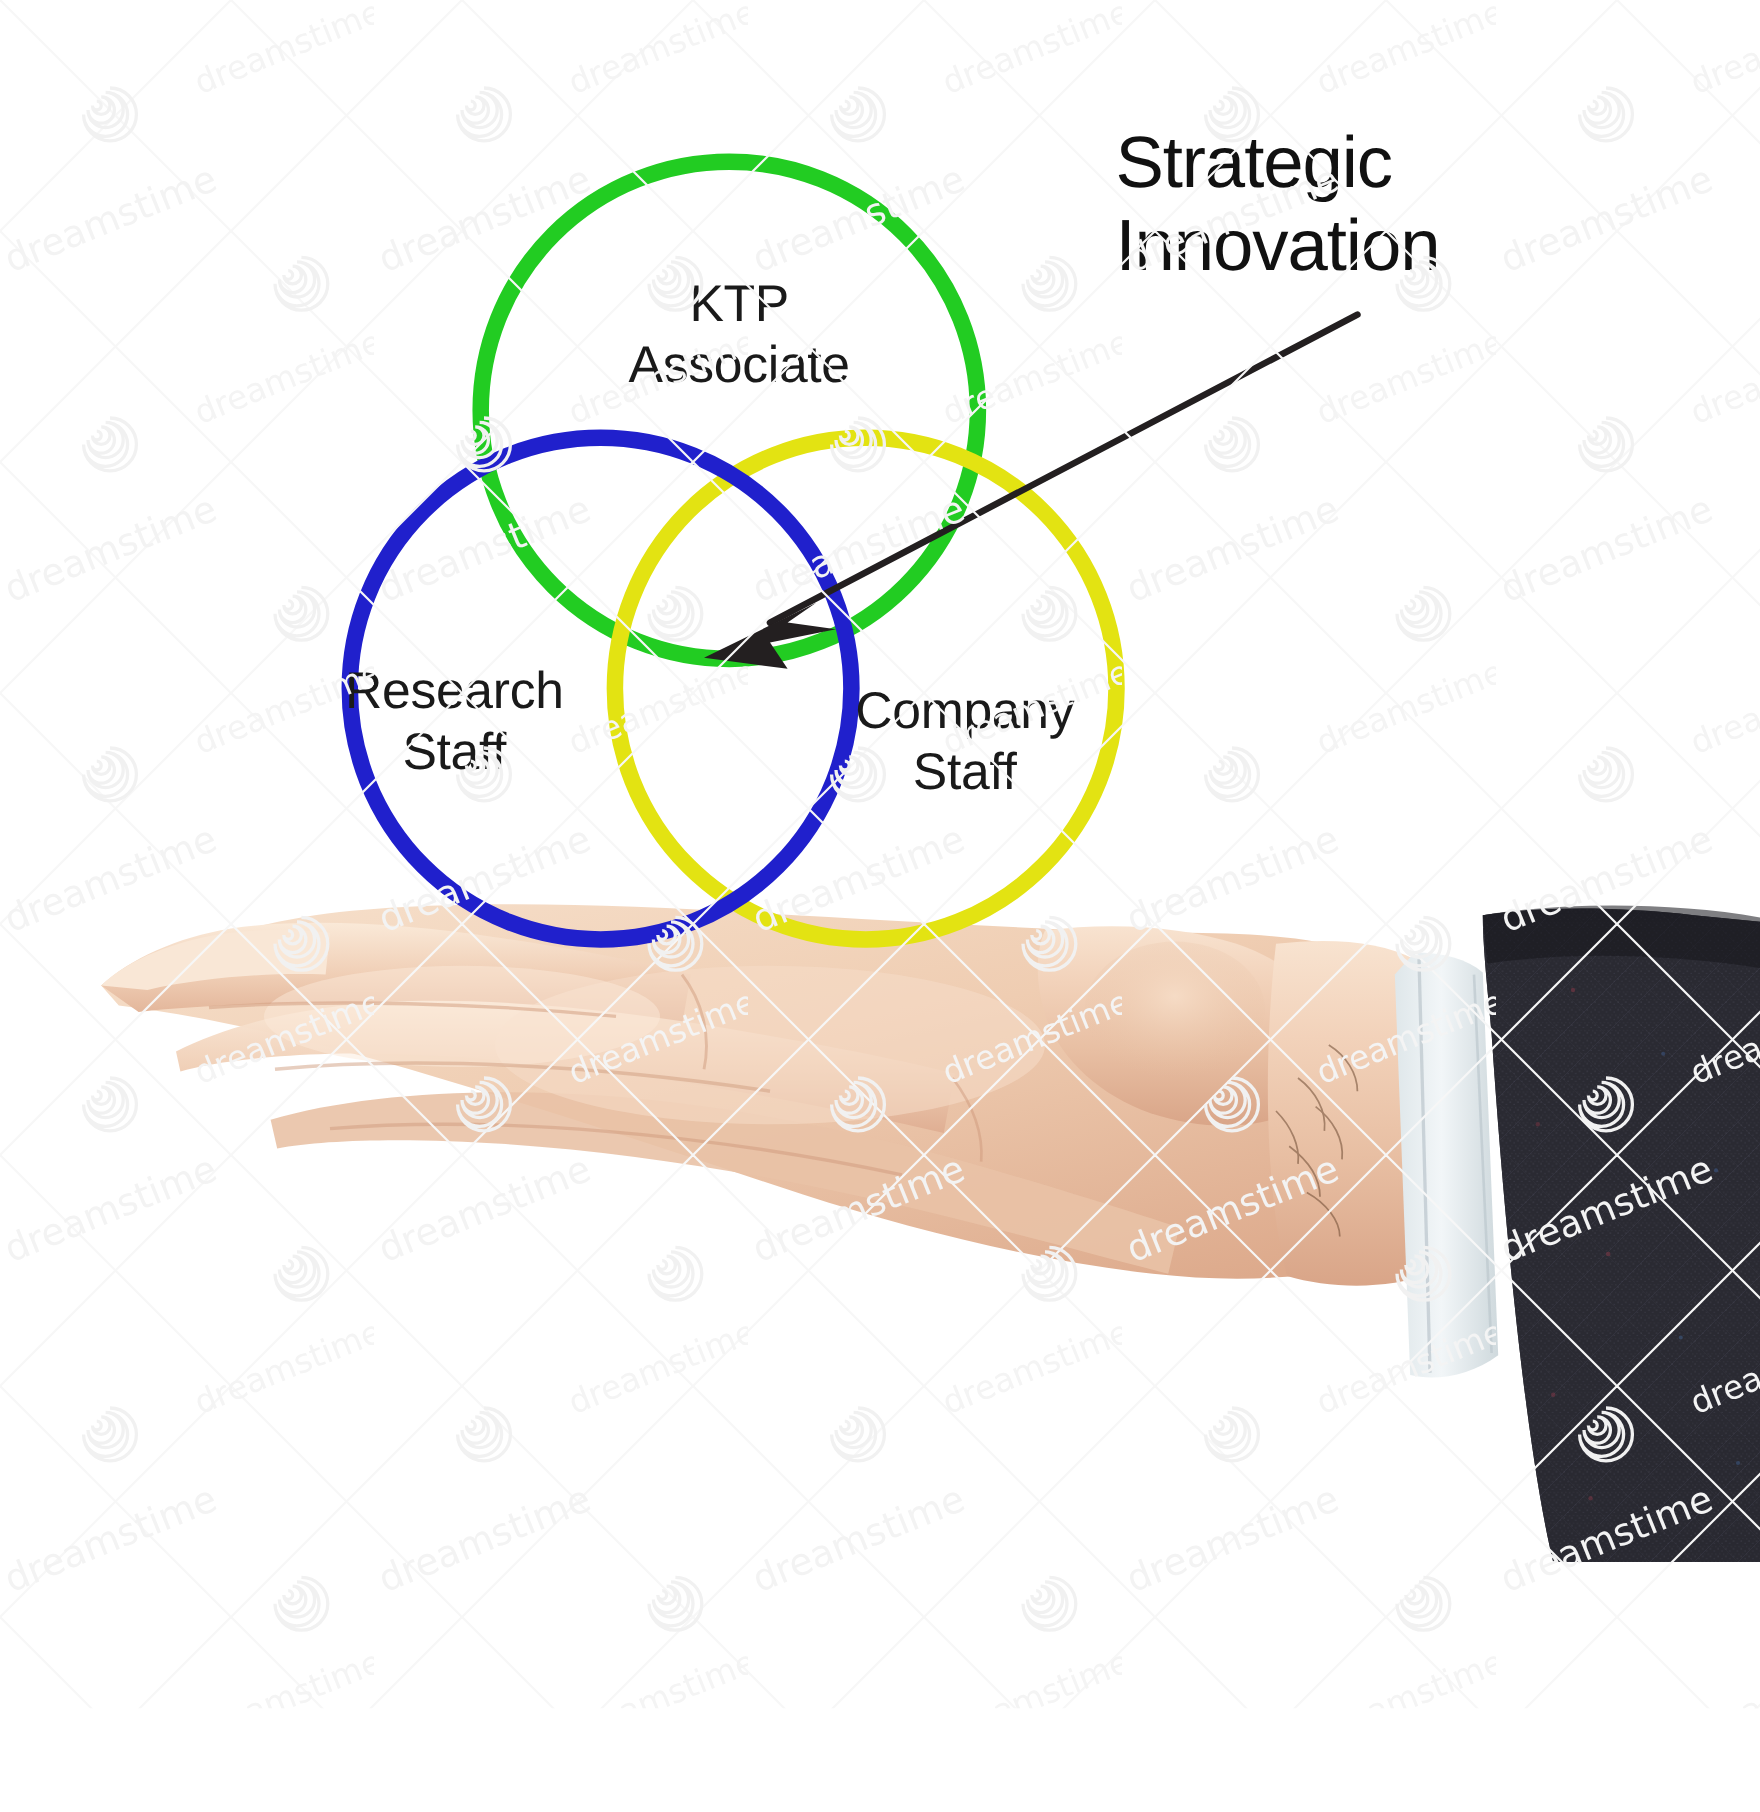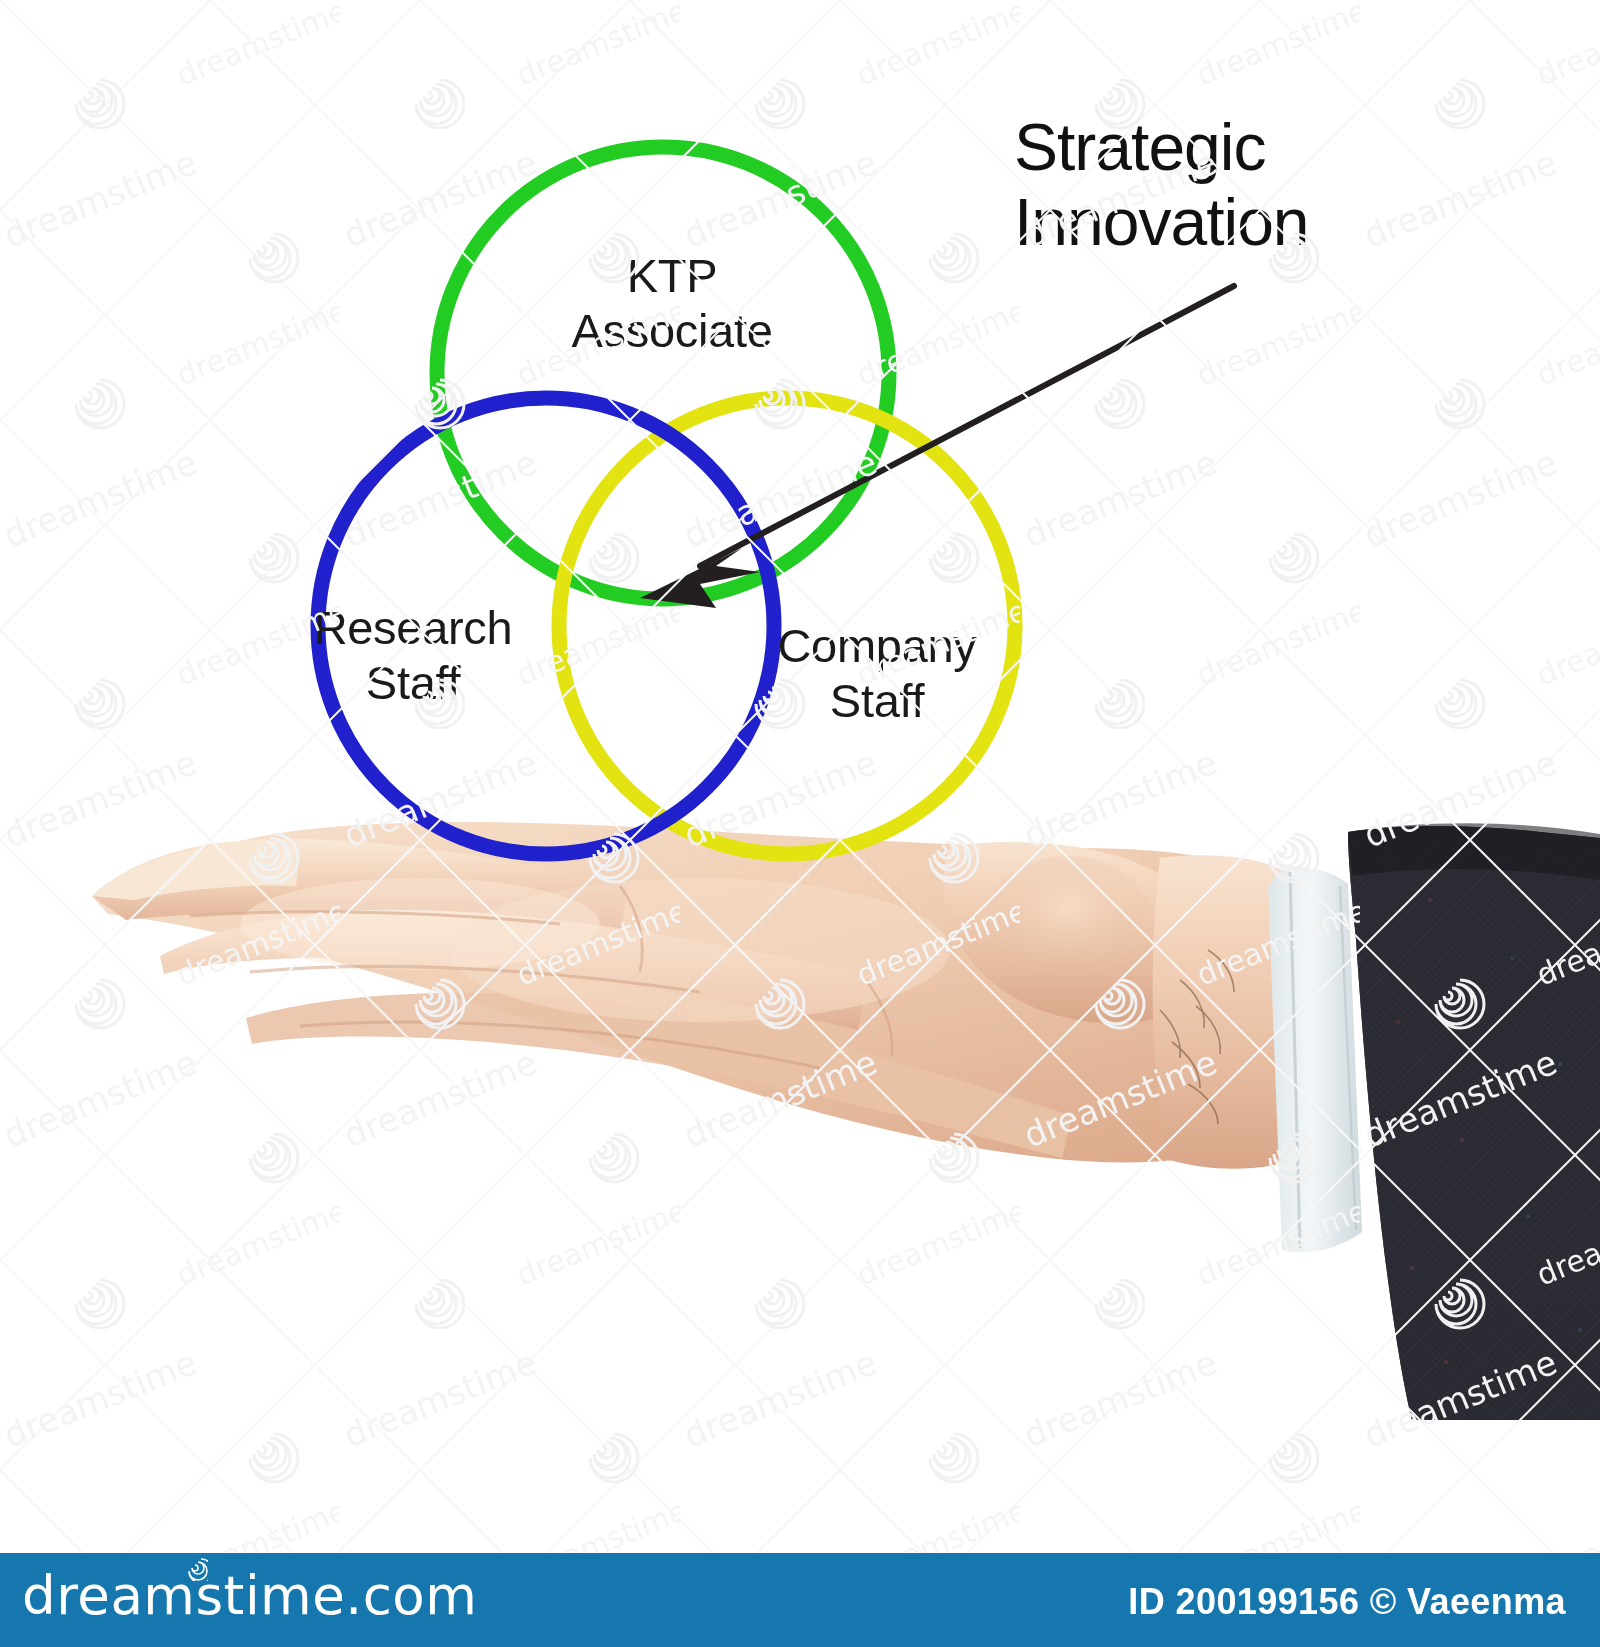--- a/index.html
+++ b/index.html
@@ -348,23 +348,14 @@
         <pattern id="wmCross" width="210" height="210" patternUnits="userSpaceOnUse">
           <path d="M0 210 L210 0" stroke="#f7f7f7" stroke-width="2"></path>
           <path d="M0 0 L210 210" stroke="#f7f7f7" stroke-width="2"></path>
         </pattern>
       </defs>
       <rect x="0" y="0" width="1600" height="1553" fill="url(#wmCross)"></rect>
       <rect x="0" y="0" width="1600" height="1553" fill="url(#wmTile)"></rect>
     </svg>
   </div>
 
-  <div id="footer-bar">
-    <div id="footer-logo">
-      <span>dreamstime.com</span>
-      <svg class="spiral" viewBox="0 0 26 26">
-        <path d="M 13 13 m 0 -3 a 3 3 0 1 1 -3 3 a 6 6 0 1 0 6 -6 a 9 9 0 1 1 -9 9 a 12 12 0 1 0 12 -12" fill="none" stroke="#ffffff" stroke-width="1.6"></path>
-      </svg>
-    </div>
-    <div id="footer-credit">ID 200199156 © Vaeenma</div>
-  </div>
 
 </div>
 
 </body></html>

